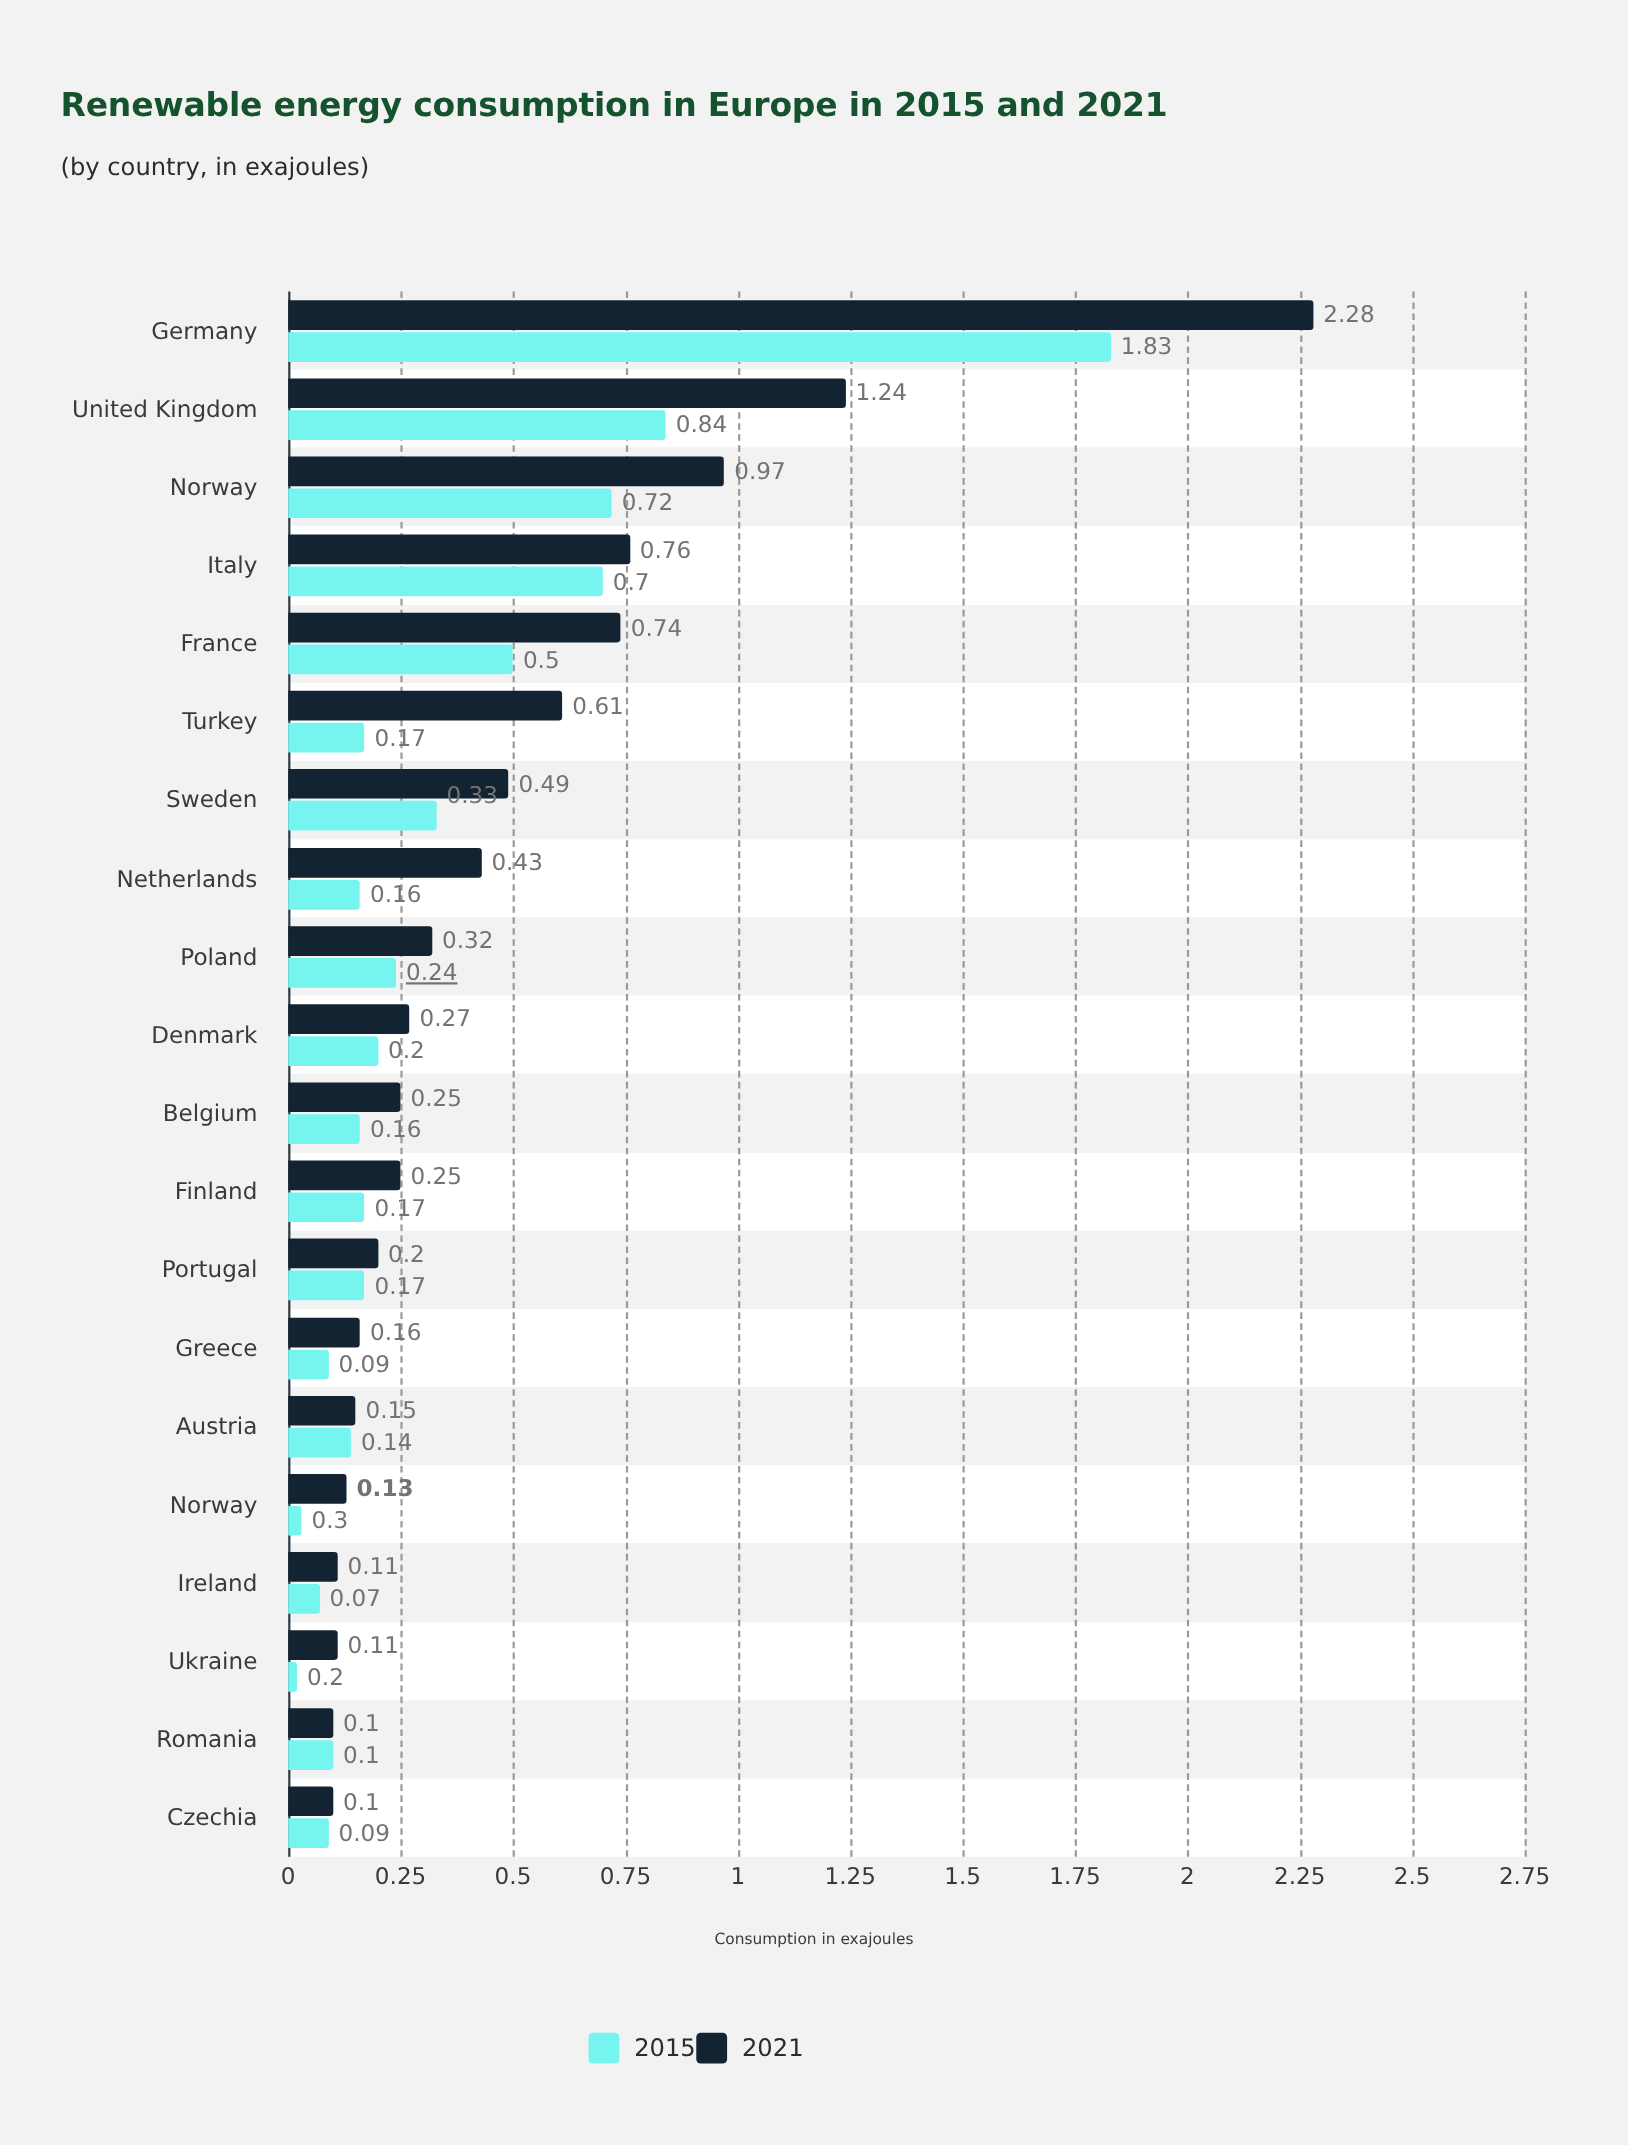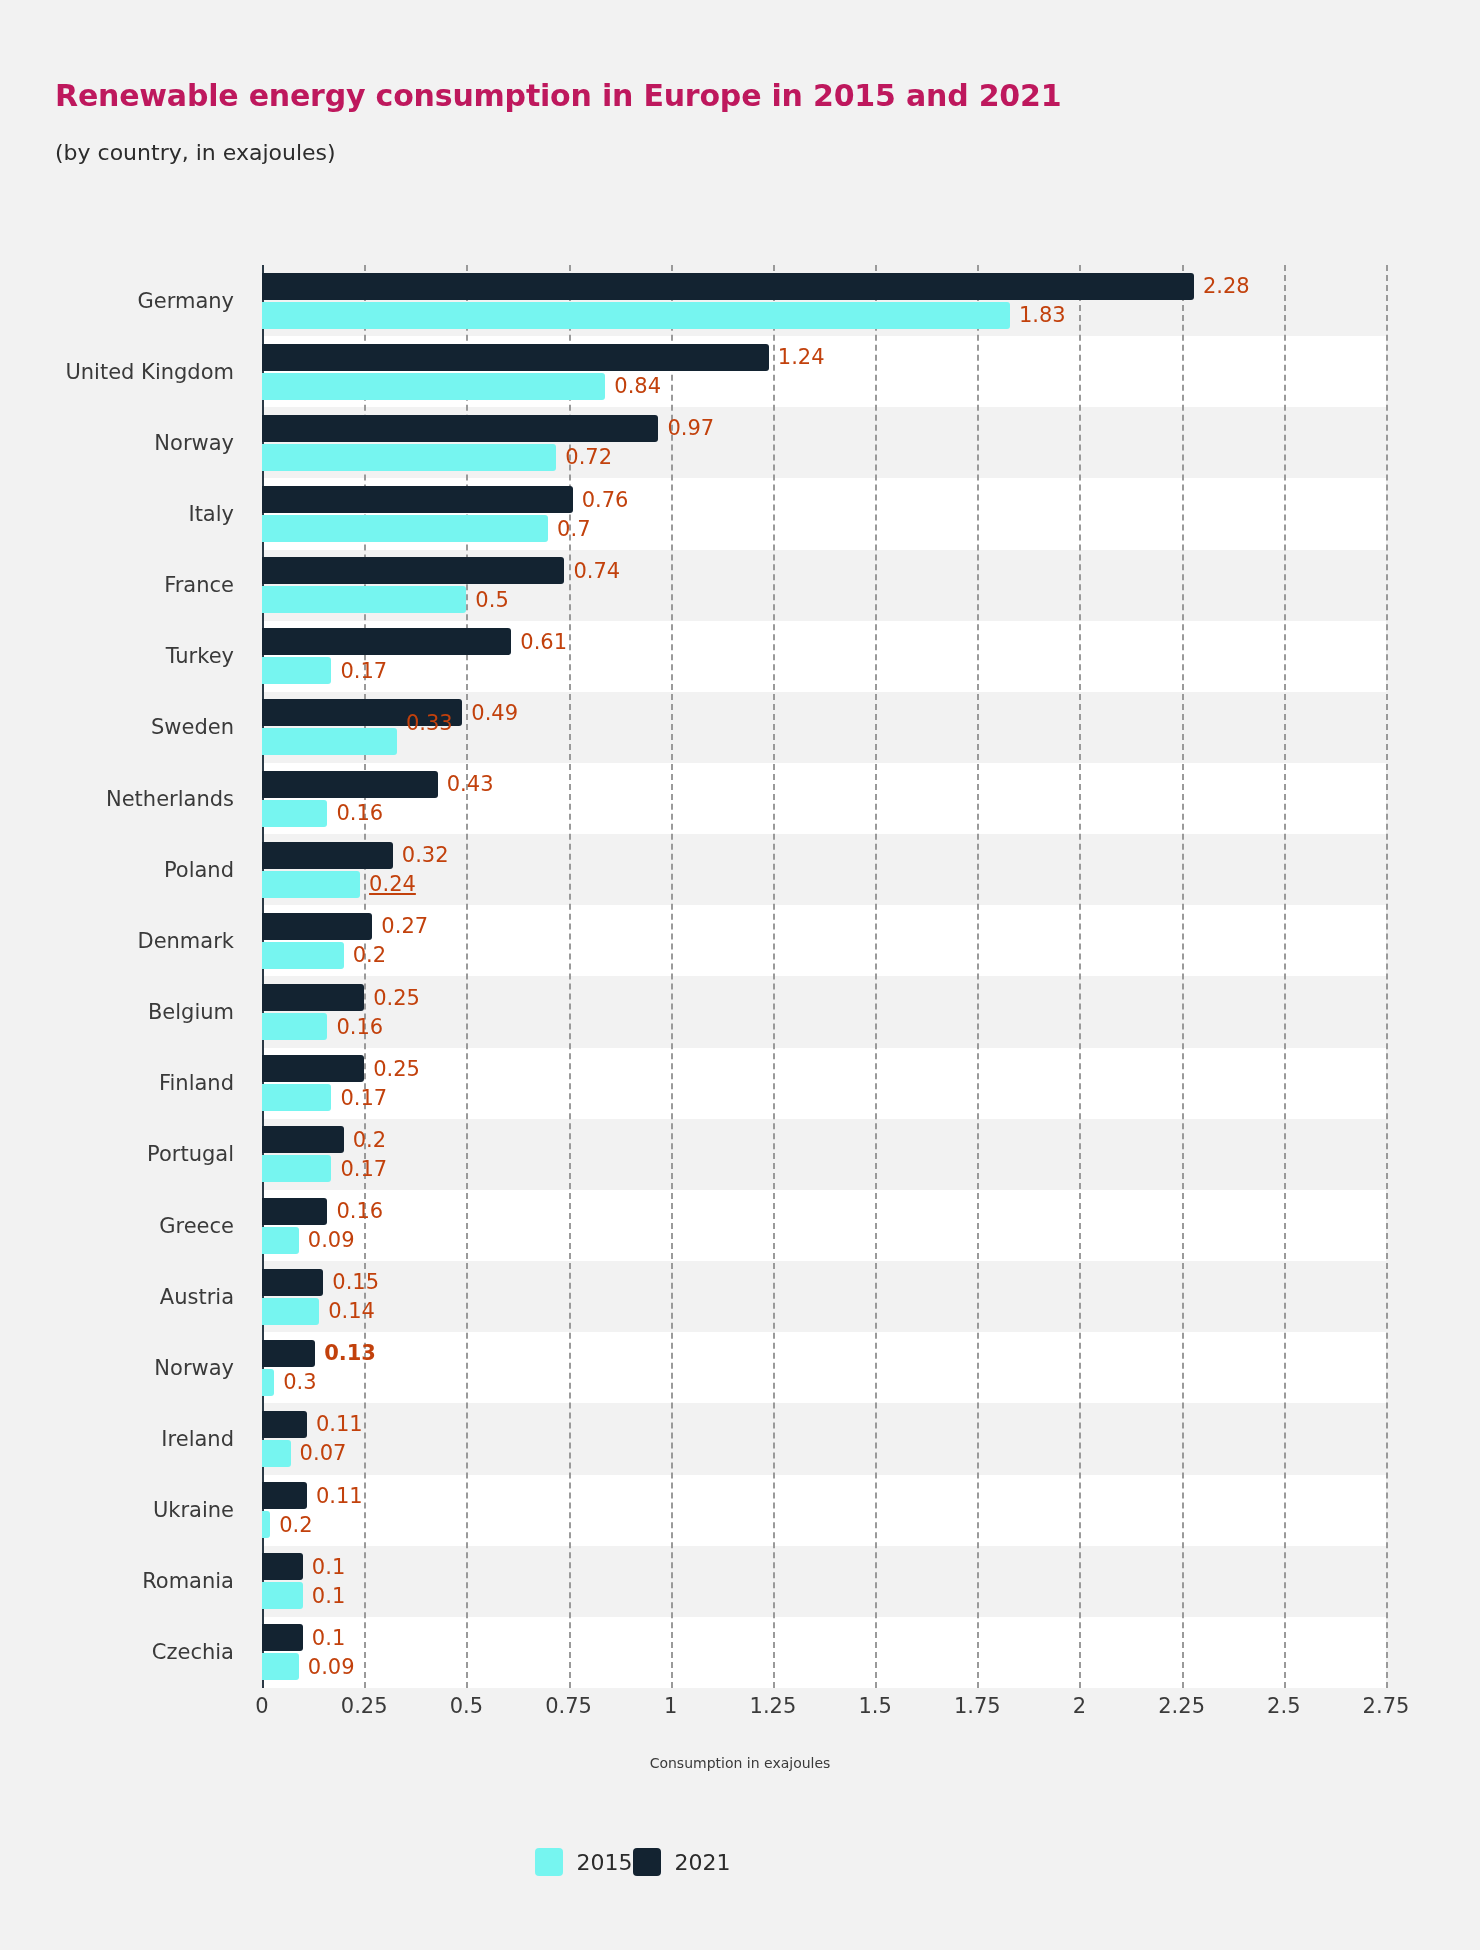--- a/index.html
+++ b/index.html
@@ -22,21 +22,21 @@
   }
 
   
   .title {
     position: absolute;
     left: 55px;
     top: 78px;
     font-size: 30px;
     font-weight: bold;
     letter-spacing: -0.2px;
-    color: #be185d;
+    color: #14532d;
     white-space: nowrap;
   }
   .subtitle {
     position: absolute;
     left: 55px;
     top: 140px;
     font-size: 22px;
     font-weight: normal;
     color: #2c2c2c;
     white-space: nowrap;
@@ -72,21 +72,21 @@
     position: absolute;
     left: 0;
     border-radius: 0 3px 3px 0;
   }
   .bar.s2021 { background: #132331; }
   .bar.s2015 { background: #76f5f0; }
 
   .barlabel {
     position: absolute;
     font-size: 21px;
-    color: #c2410c;
+    color: #737373;
     white-space: nowrap;
     line-height: 1;
   }
 
   
   .catlabel {
     position: absolute;
     right: 0;
     text-align: right;
     font-size: 21px;

